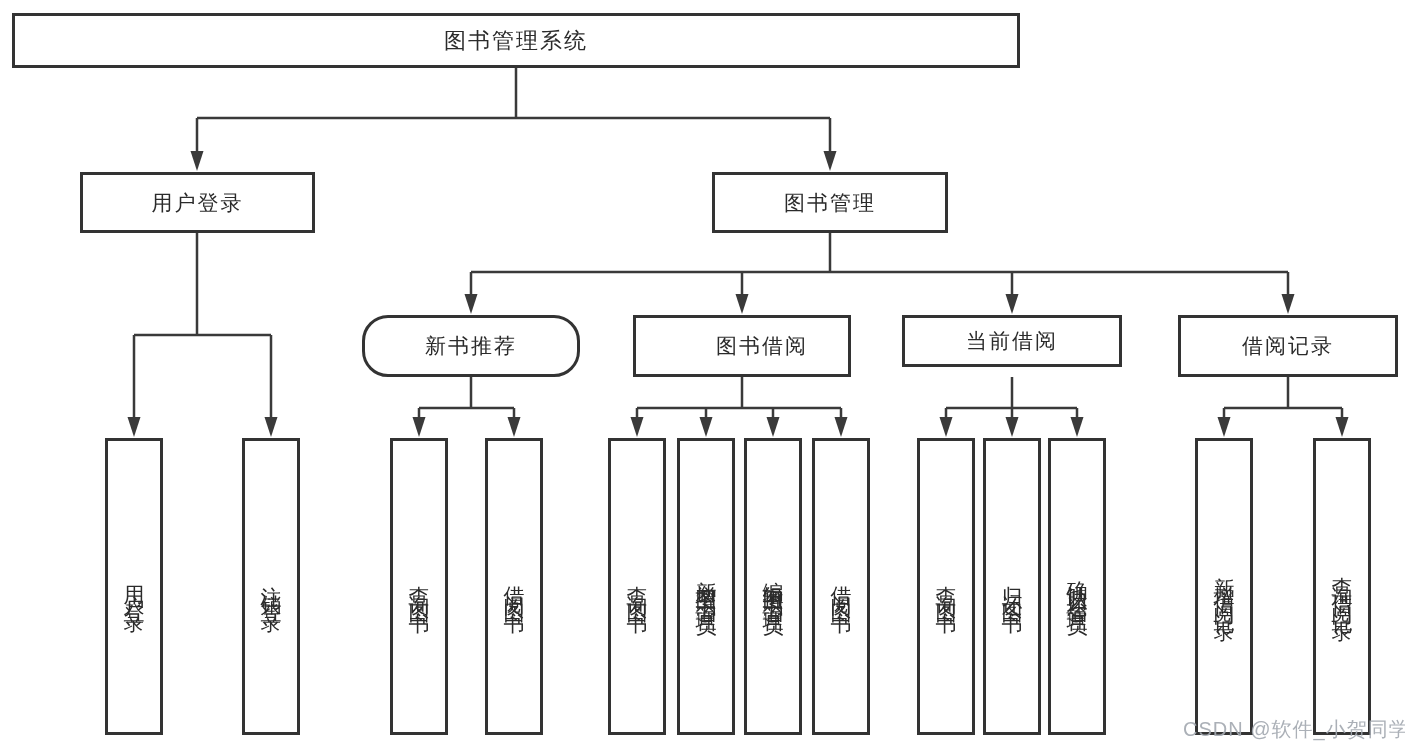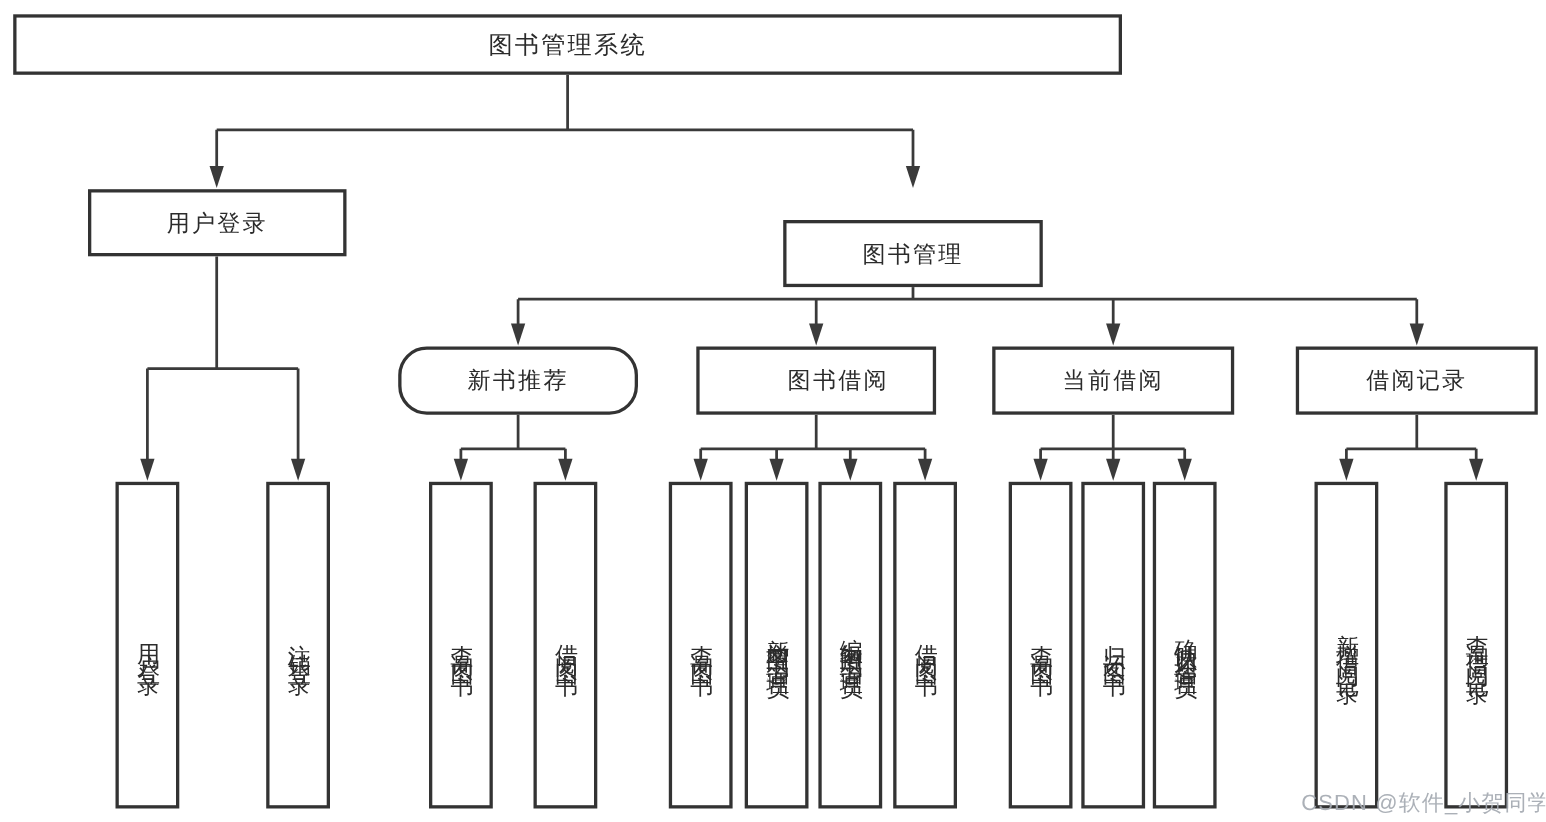--- a/index.html
+++ b/index.html
@@ -114,31 +114,31 @@
     <polygon class="arrow-head" points="1335.5,417 1348.5,417 1342,437"></polygon>
   </svg>
 
   <div class="box" style="left:12px; top:13px; width:1008px; height:55px;">
     <span class="h-label root-label">图书管理系统</span>
   </div>
 
   <div class="box" style="left:80px; top:172px; width:235px; height:61px;">
     <span class="h-label">用户登录</span>
   </div>
-  <div class="box" style="left:712px; top:172px; width:236px; height:61px;margin-top:28px;">
+  <div class="box" style="left:712px; top:172px; width:236px; height:61px;">
     <span class="h-label">图书管理</span>
   </div>
 
   <div class="box" style="left:362px; top:315px; width:218px; height:62px;border-radius:26px;">
     <span class="h-label">新书推荐</span>
   </div>
   <div class="box" style="left:633px; top:315px; width:218px; height:62px;padding-left:40px;">
     <span class="h-label">图书借阅</span>
   </div>
-  <div class="box" style="left:902px; top:315px; width:220px; height:62px;">
+  <div class="box" style="left:902px; top:315px; width:220px; height:52px;">
     <span class="h-label">当前借阅</span>
   </div>
   <div class="box" style="left:1178px; top:315px; width:220px; height:62px;">
     <span class="h-label">借阅记录</span>
   </div>
 
   <div class="box" style="left:105px; top:438px; width:58px; height:297px;">
     <span class="v-label">用户登录</span>
   </div>
   <div class="box" style="left:242px; top:438px; width:58px; height:297px;">

